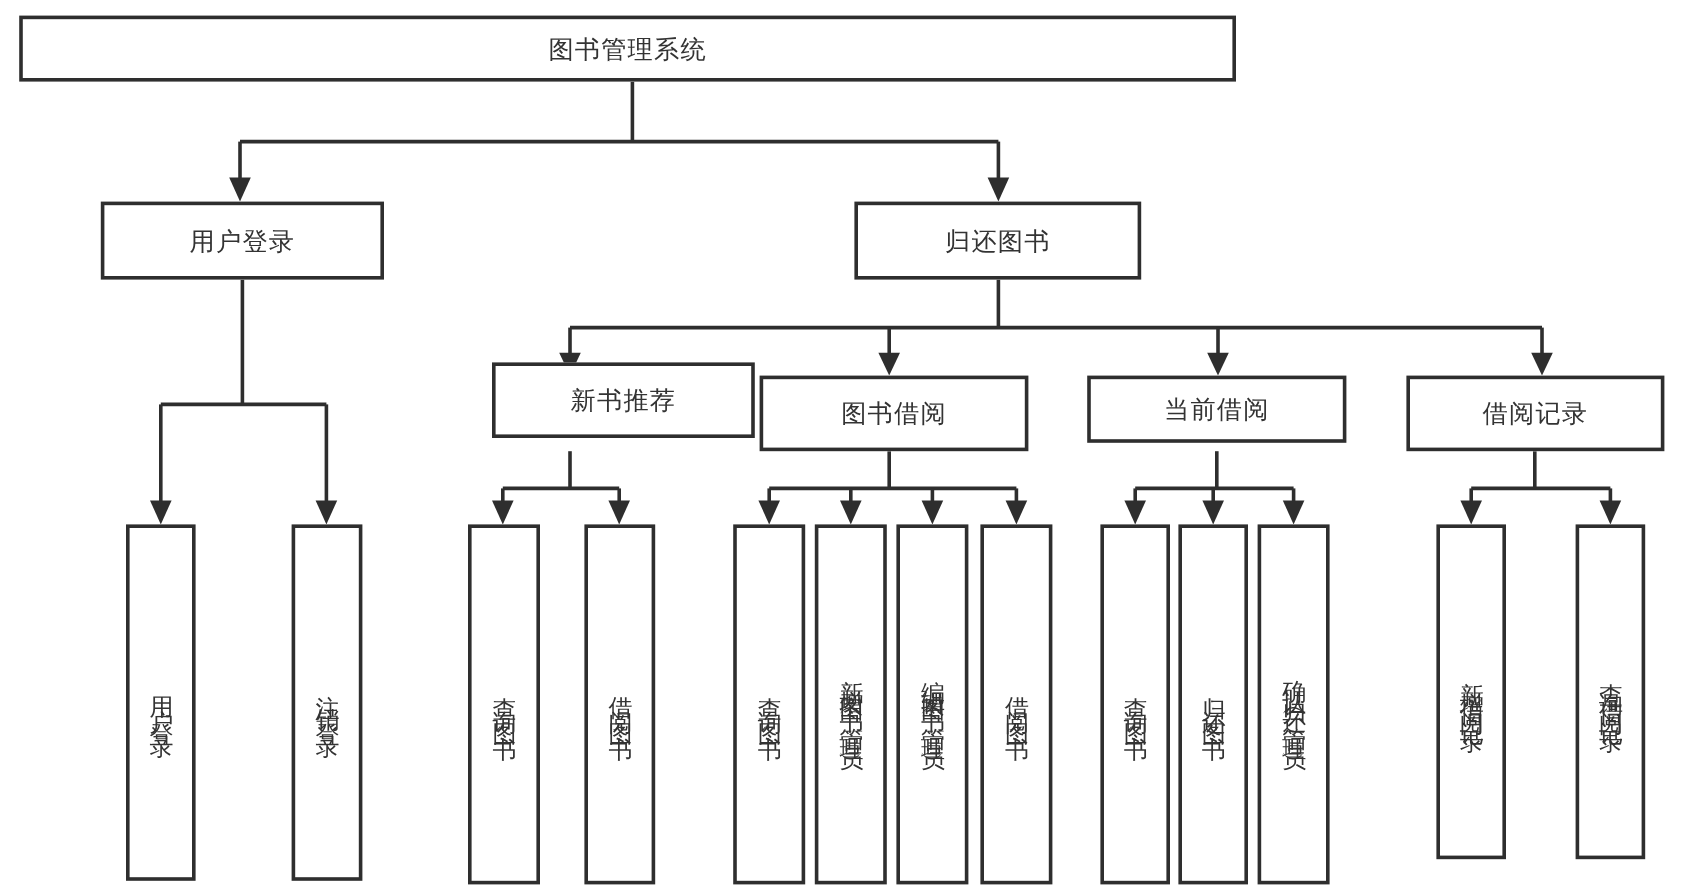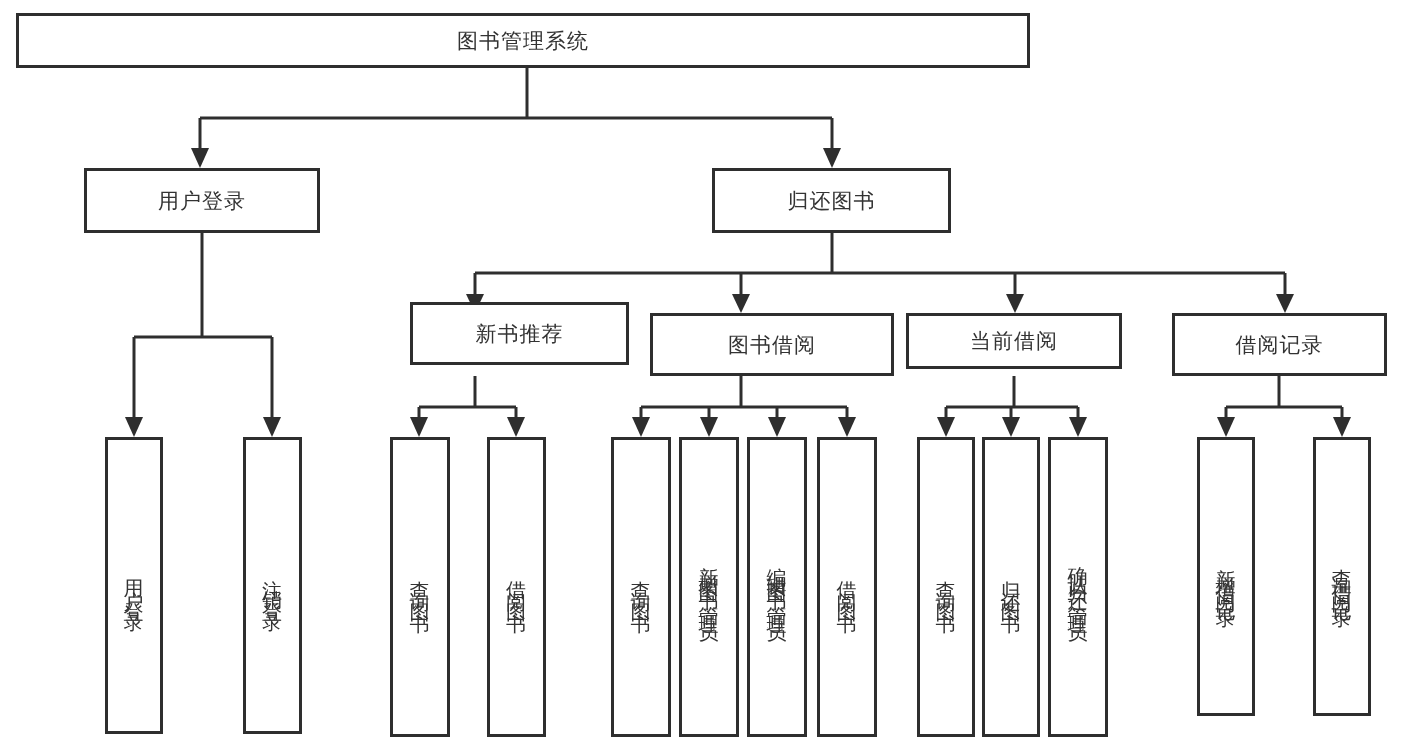--- a/index.html
+++ b/index.html
@@ -125,21 +125,21 @@
       <polygon points="1333,417 1351,417 1342,437"></polygon>
     </g>
   </svg>
 
   <div class="node h-node" style="left:16px; top:13px; width:1014px; height:55px;">图书管理系统</div>
 
   <div class="node h-node" style="left:84px; top:168px; width:236px; height:65px;">用户登录</div>
   <div class="node h-node" style="left:712px; top:168px; width:239px; height:65px;">归还图书</div>
 
   <div class="node h-node" style="left:366px; top:302px; width:219px; height:63px;margin-left:44px;">新书推荐</div>
-  <div class="node h-node" style="left:650px; top:313px; width:244px; height:63px;">图书借阅</div>
+  <div class="node h-node" style="left:633px; top:313px; width:224px; height:63px;">图书借阅</div>
   <div class="node h-node" style="left:906px; top:313px; width:216px; height:56px;">当前借阅</div>
   <div class="node h-node" style="left:1172px; top:313px; width:215px; height:63px;">借阅记录</div>
 
   <div class="node v-node" style="left:105px; top:437px; width:58px; height:297px;">用户登录</div>
   <div class="node v-node" style="left:243px; top:437px; width:59px; height:297px;">注销登录</div>
 
   <div class="node v-node" style="left:390px; top:437px; width:60px; height:300px;">查询图书</div>
   <div class="node v-node" style="left:487px; top:437px; width:59px; height:300px;">借阅图书</div>
 
   <div class="node v-node" style="left:611px; top:437px; width:60px; height:300px;">查询图书</div>

